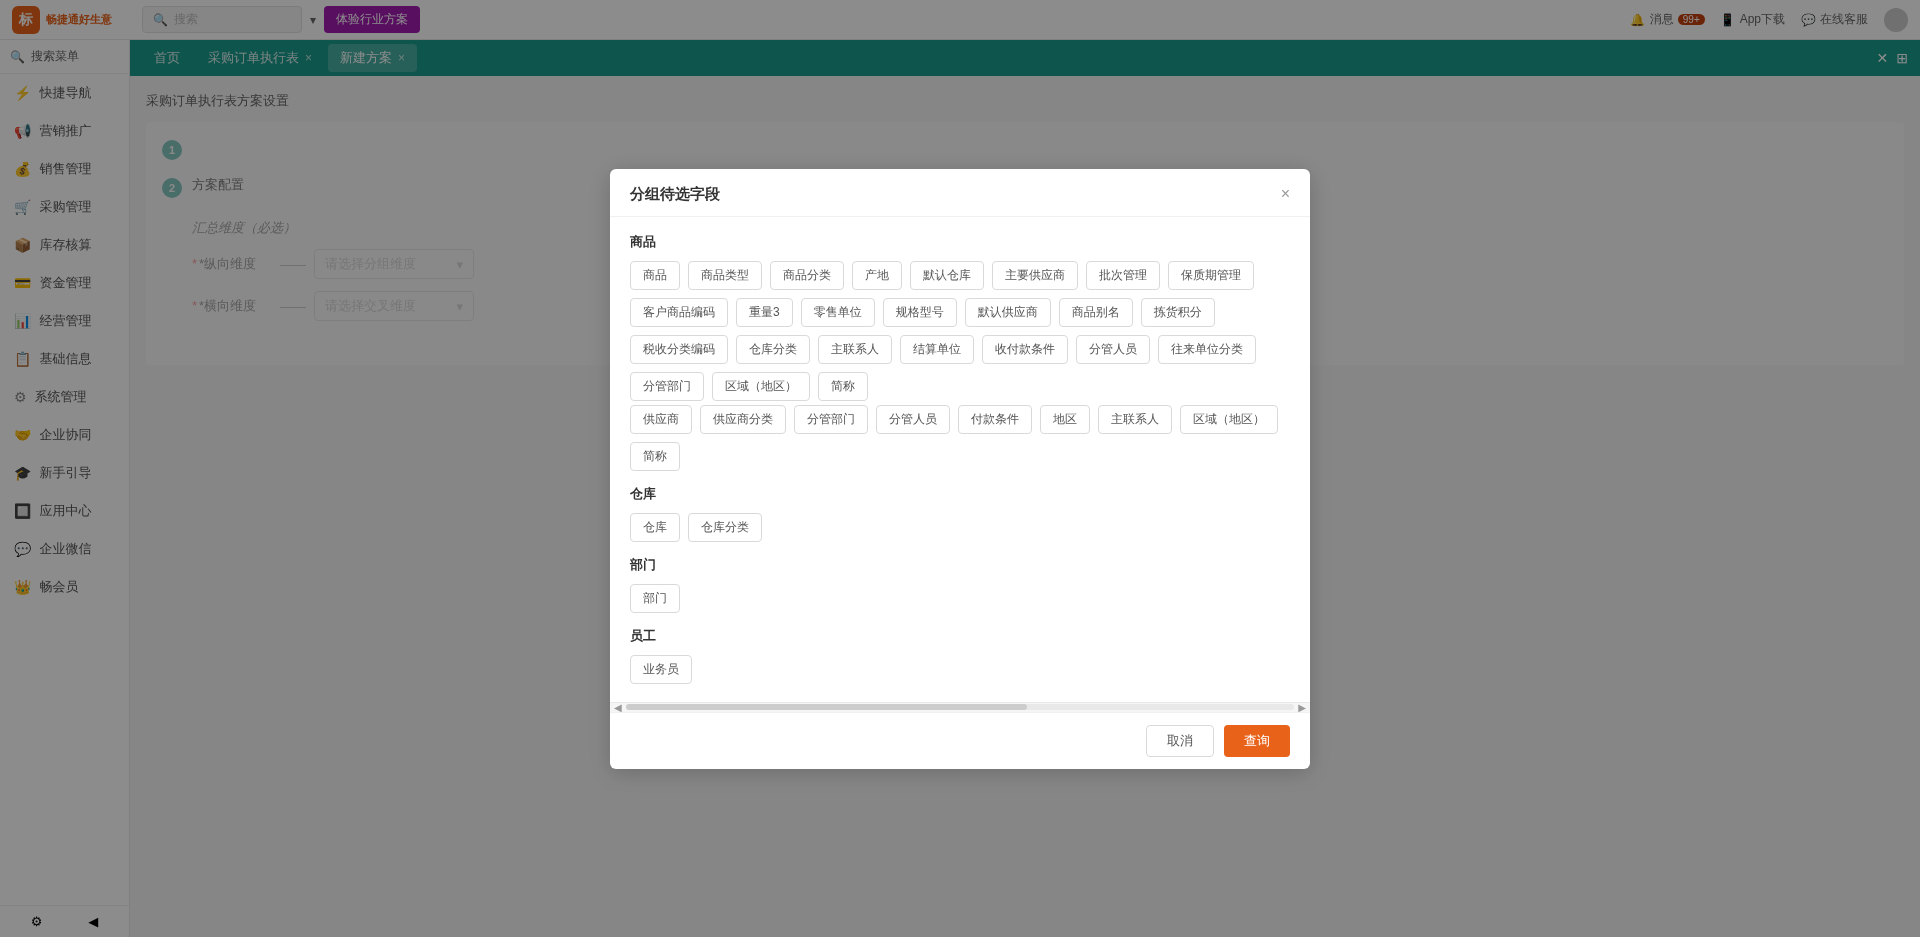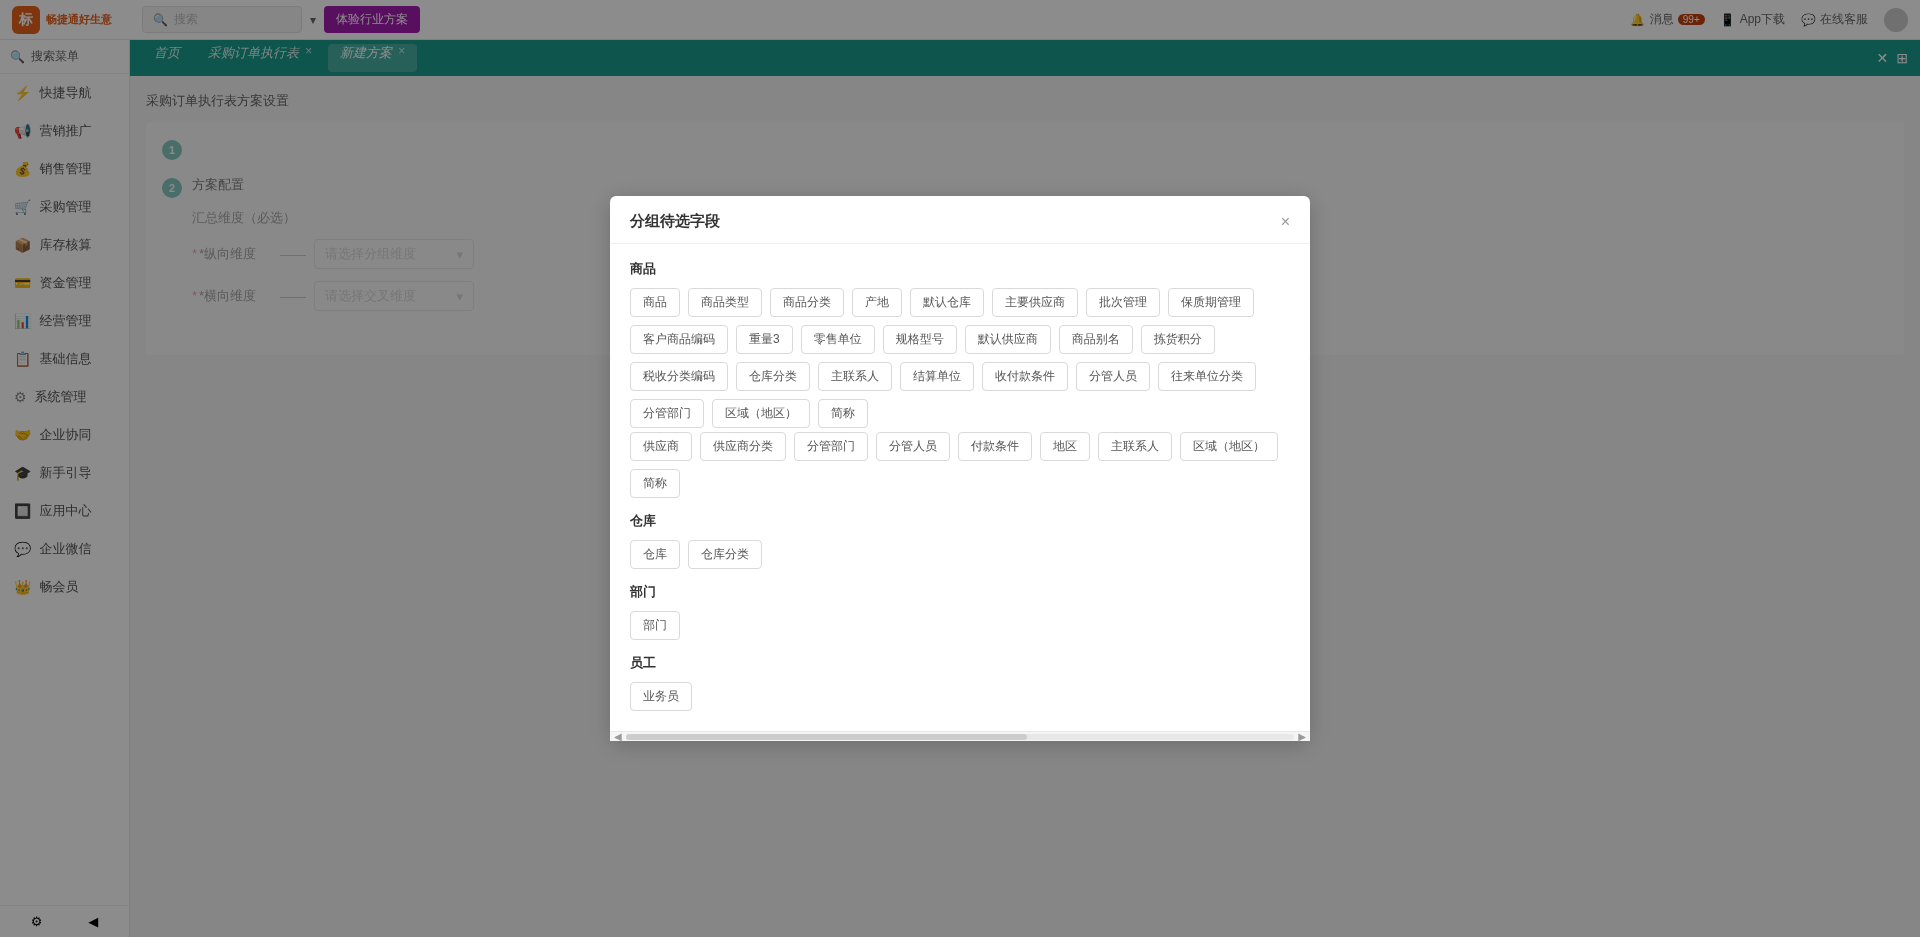--- a/index.html
+++ b/index.html
@@ -60,24 +60,24 @@
     .tab-bar {
       height: 36px;
       background: #1a9b8c;
       display: flex; align-items: center;
       padding: 0 12px;
       position: fixed;
       top: 40px; left: 130px; right: 0;
       z-index: 99;
     }
     .tab-item {
-      height: 28px; display: flex; align-items: flex-start; gap: 6px;
+      height: 28px; display: flex; align-items: center; gap: 6px;
       padding: 0 12px; border-radius: 4px;
       color: rgba(255,255,255,0.85); font-size: 13px;
-      cursor: pointer; margin-right: 4px; font-style: italic;
+      cursor: pointer; margin-right: 4px;
     }
     .tab-item.active {
       background: rgba(255,255,255,0.2);
       color: white;
     }
     .tab-close { font-size: 12px; color: rgba(255,255,255,0.7); }
 
     
     .sidebar {
       position: fixed;
@@ -366,21 +366,21 @@
   <div class="page-content">
     <div class="breadcrumb">采购订单执行表方案设置</div>
     <div class="form-card" style="opacity:0.5;">
       <div class="step-section">
         <div class="step-num">1</div>
       </div>
       <div class="step-section">
         <div class="step-num">2</div>
         <div class="step-content">
           <span>方案配置</span>
-          <div class="form-row" style="margin-top:15px;">
+          <div class="form-row" style="margin-top:25px;font-style:italic;">
             <span class="form-label">汇总维度（必选）</span>
           </div>
           <div class="form-row">
             <span class="form-label required-label">*纵向维度</span>
             <span class="dash">——</span>
             <div class="select-placeholder">
               <span>请选择分组维度</span>
               <span>▾</span>
             </div>
           </div>
@@ -470,14 +470,18 @@
     <div class="modal-hscroll">
       <div style="display:flex;align-items:center;width:100%;gap:4px;">
         <span style="color:#999;font-size:10px;cursor:pointer;">◀</span>
         <div style="flex:1;height:6px;background:#e8e8e8;border-radius:3px;position:relative;">
           <div class="modal-hscroll-inner" style="position:absolute;left:0;"></div>
         </div>
         <span style="color:#999;font-size:10px;cursor:pointer;">▶</span>
       </div>
     </div>
 
+    <div class="modal-footer">
+      <button class="btn-cancel">取消</button>
+      <button class="btn-confirm">查询</button>
+    </div>
   </div>
 </div>
 
 </body></html>

